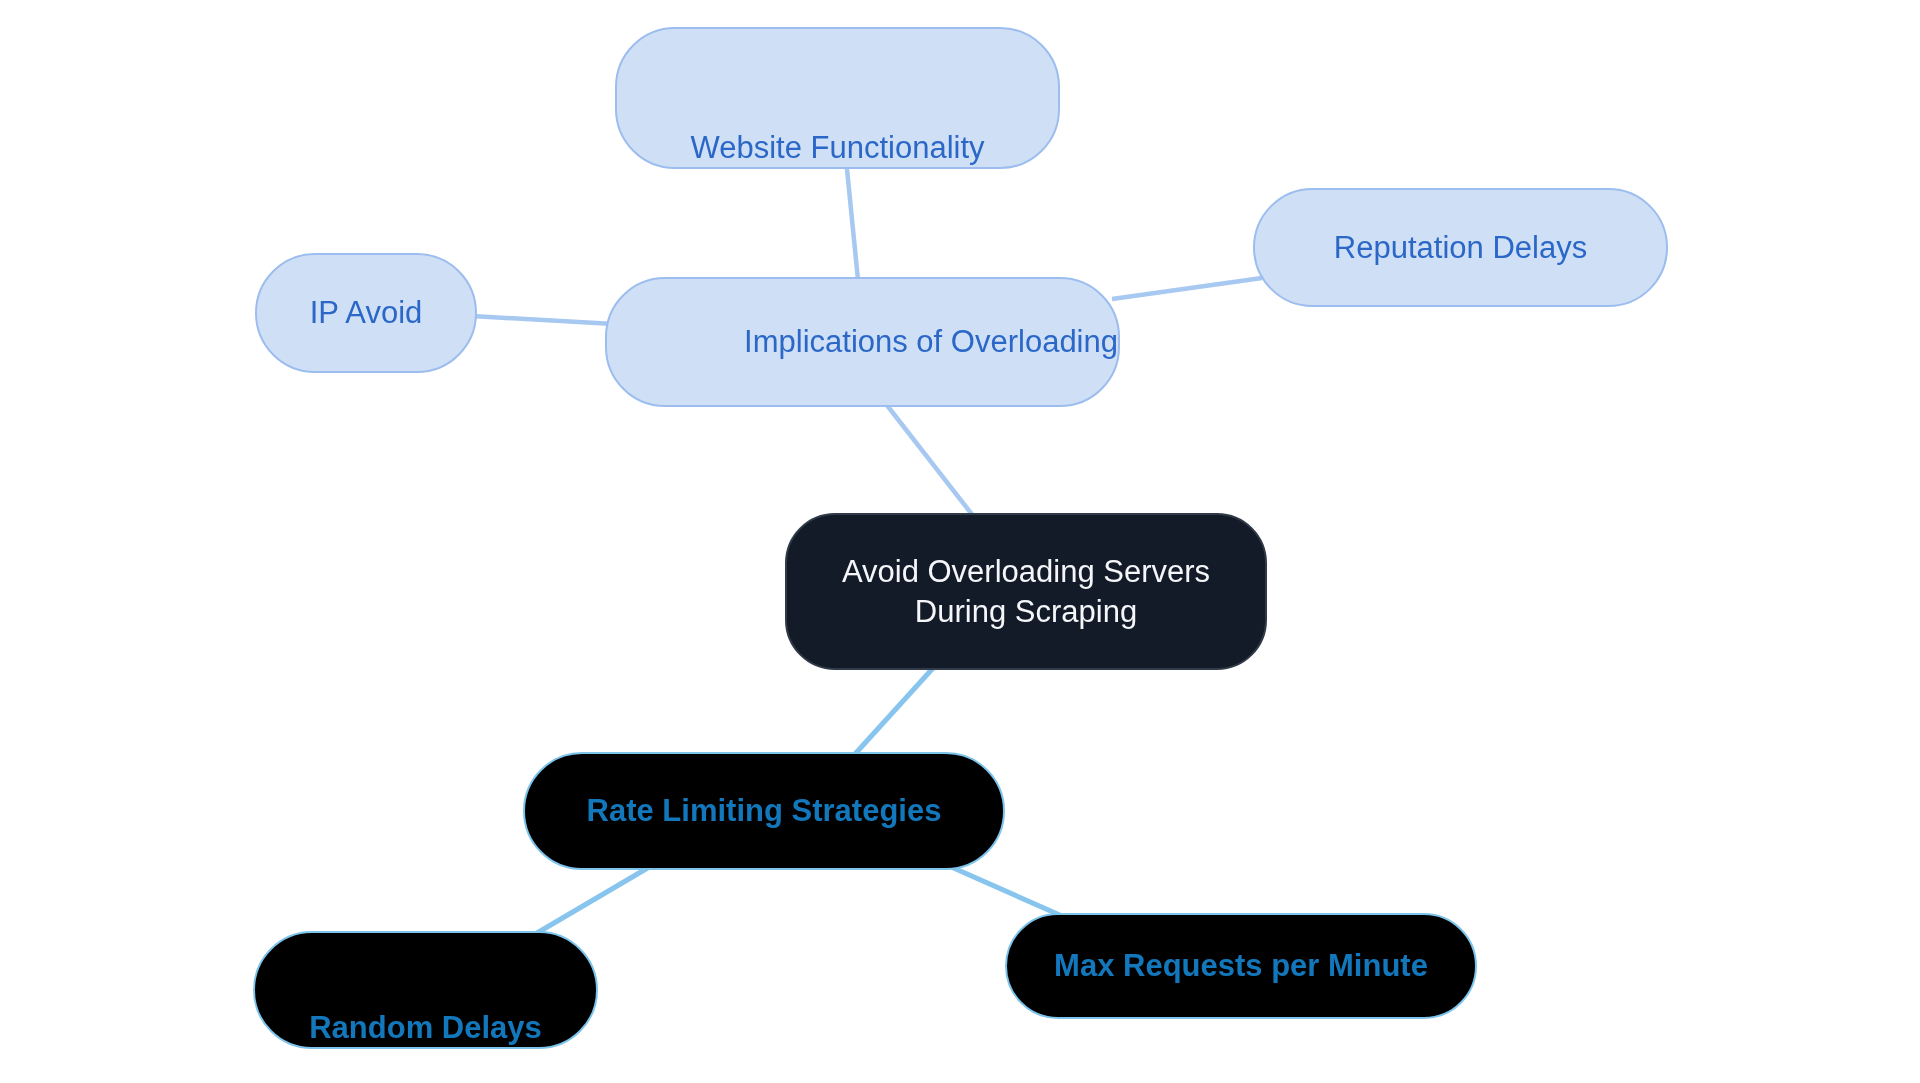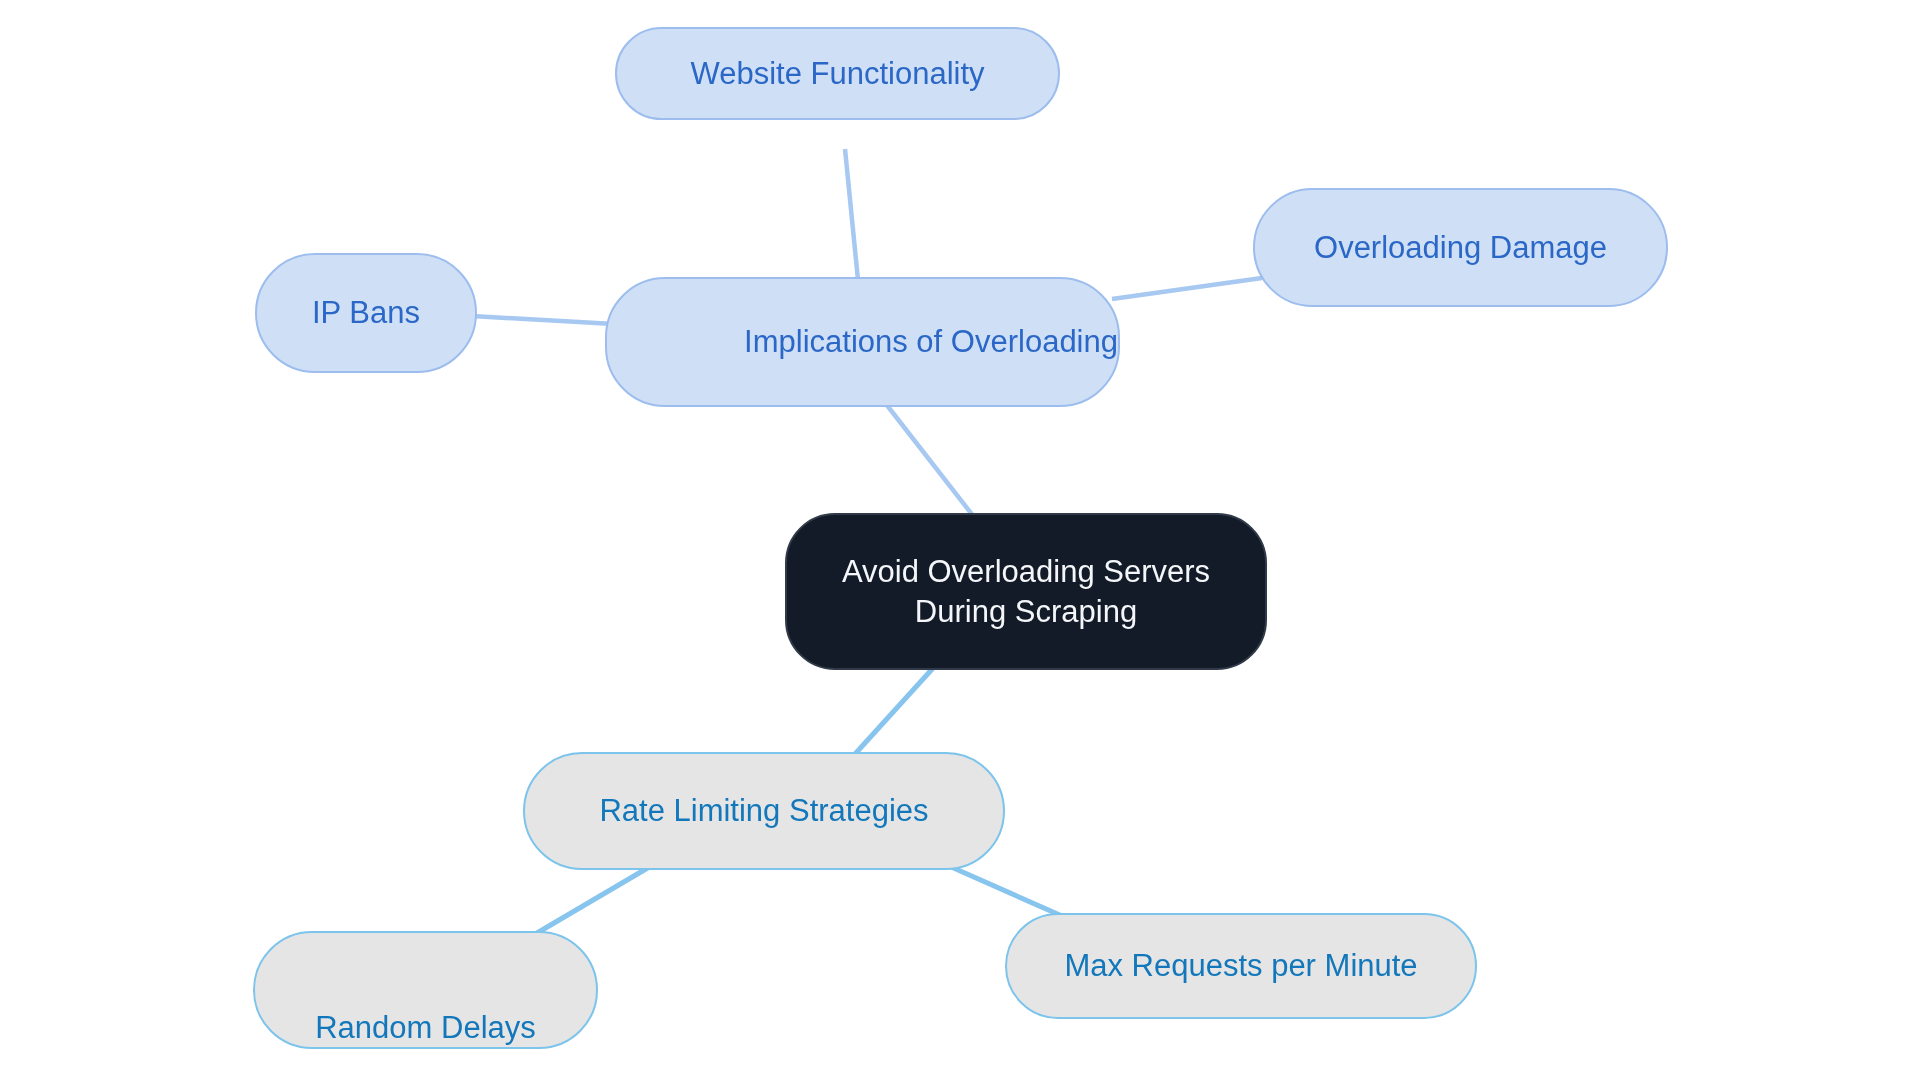--- a/index.html
+++ b/index.html
@@ -48,28 +48,28 @@
     padding: 18px 40px;
   }
   .node-primary {
     background: #cfe0f6;
     border: 2px solid #9cbdee;
     color: #2a67c7;
     border-radius: 60px;
     font-weight: 500;
   }
   .node-secondary {
-    background: #e5e5e5;
+    background: #000000;
     border: 2px solid #7cc4ec;
     color: #1277bb;
     border-radius: 60px;
-    font-weight: 400;
+    font-weight: 700;
   }
   .node-implications      { left: 605px;  top: 277px; width: 515px; height: 130px; justify-content: flex-end; }
-  .node-website           { left: 615px;  top: 27px;  width: 445px; height: 93px; }
+  .node-website           { left: 615px;  top: 27px;  width: 445px; height: 142px; align-items: flex-end; }
   .node-ip-bans           { left: 255px;  top: 253px; width: 222px; height: 120px; }
   .node-reputation        { left: 1253px; top: 188px; width: 415px; height: 119px; }
   .node-rate-limiting     { left: 523px;  top: 752px; width: 482px; height: 118px; }
   .node-random-delays     { left: 253px;  top: 931px; width: 345px; height: 118px; align-items: flex-end; }
   .node-max-requests      { left: 1005px; top: 913px; width: 472px; height: 106px; }
 </style>
 </head>
 <body>
 
 <div class="canvas">
@@ -90,25 +90,25 @@
 
   <div class="node node-primary node-implications">
     <span>Implications of Overloading</span>
   </div>
 
   <div class="node node-primary node-website">
     <span>Website Functionality</span>
   </div>
 
   <div class="node node-primary node-ip-bans">
-    <span>IP Bans</span>
+    <span>IP Avoid</span>
   </div>
 
   <div class="node node-primary node-reputation">
-    <span>Overloading Damage</span>
+    <span>Reputation Delays</span>
   </div>
 
   <div class="node node-secondary node-rate-limiting">
     <span>Rate Limiting Strategies</span>
   </div>
 
   <div class="node node-secondary node-random-delays">
     <span>Random Delays</span>
   </div>
 

